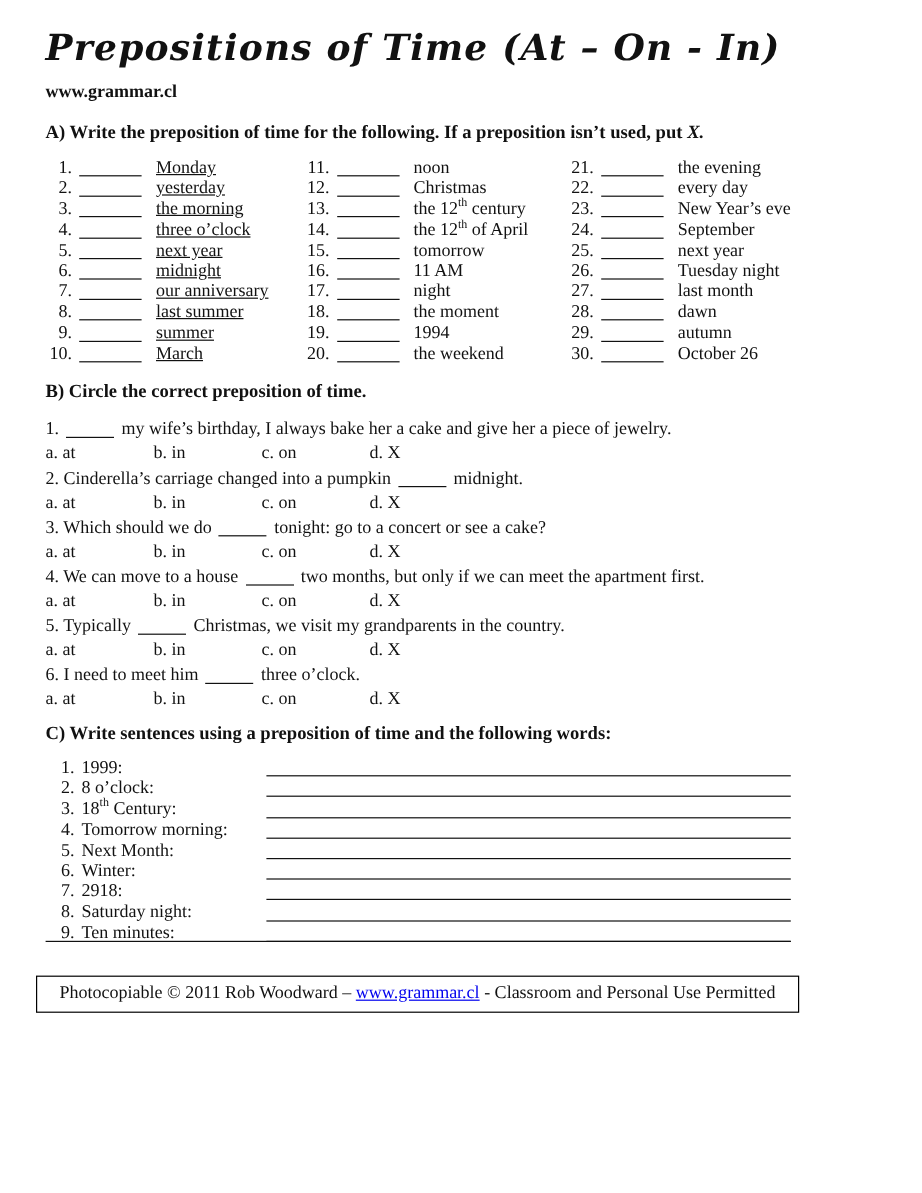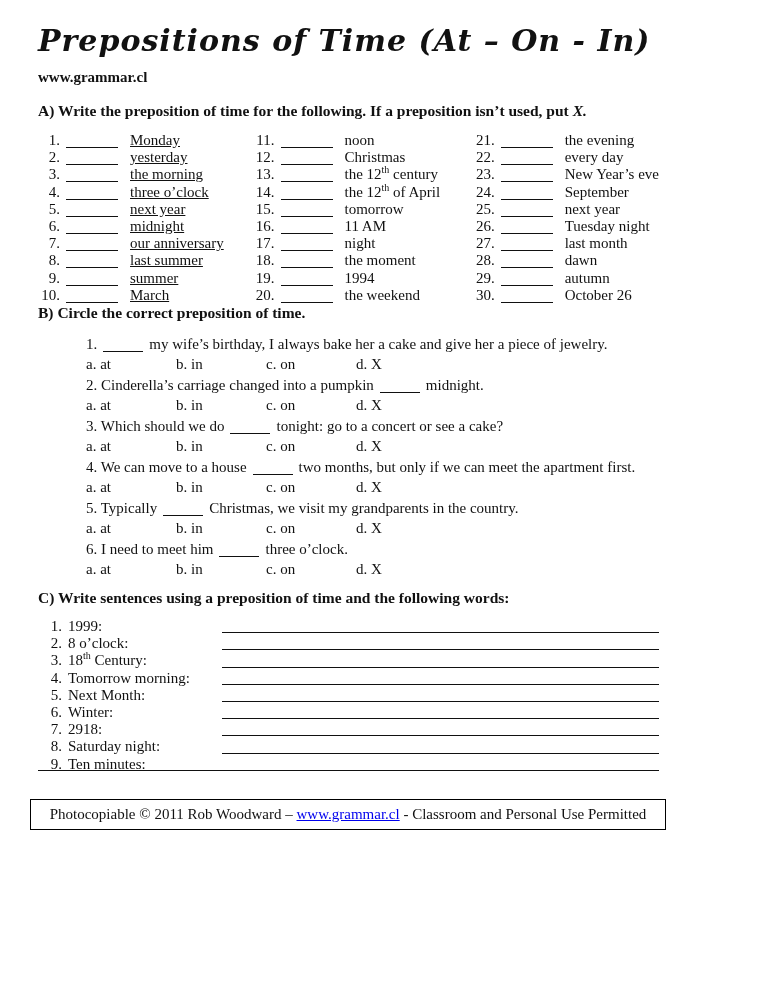--- a/index.html
+++ b/index.html
@@ -58,22 +58,22 @@
     display: inline-block;
     border-bottom: 1.4px solid #111;
     height: 12px;
     vertical-align: -3px;
   }
   .a-blank { width: 52px; margin-left: 6px; }
   .word { margin-left: 12px; }
   sup { font-size: 10px; line-height: 0; }
   sup:empty { display: none; }
   
-  .sec-b-heading { margin-top: 1px; }
-  .q-block { margin-top: 13px; margin-bottom: 1px; line-height: 20px; margin-left: 48px; }
+  .sec-b-heading { margin-top: 15px; }
+  .q-block { margin-top: 13px; margin-bottom: 1px; line-height: 20px; }
   .q-block + .q-block { margin-top: 1px; }
   .q-line { white-space: nowrap; }
   .q-blank { width: 40px; margin: 0 6px; }
   .opt { display: inline-block; width: 90px; }
   .opt:last-child { width: auto; }
   
   .sec-c-heading { margin-top: 11px; }
   .c-list { margin-top: 12px; line-height: 17.2px; }
   .c-row { display: flex; }
   .c-label { width: 184px; white-space: nowrap; }

